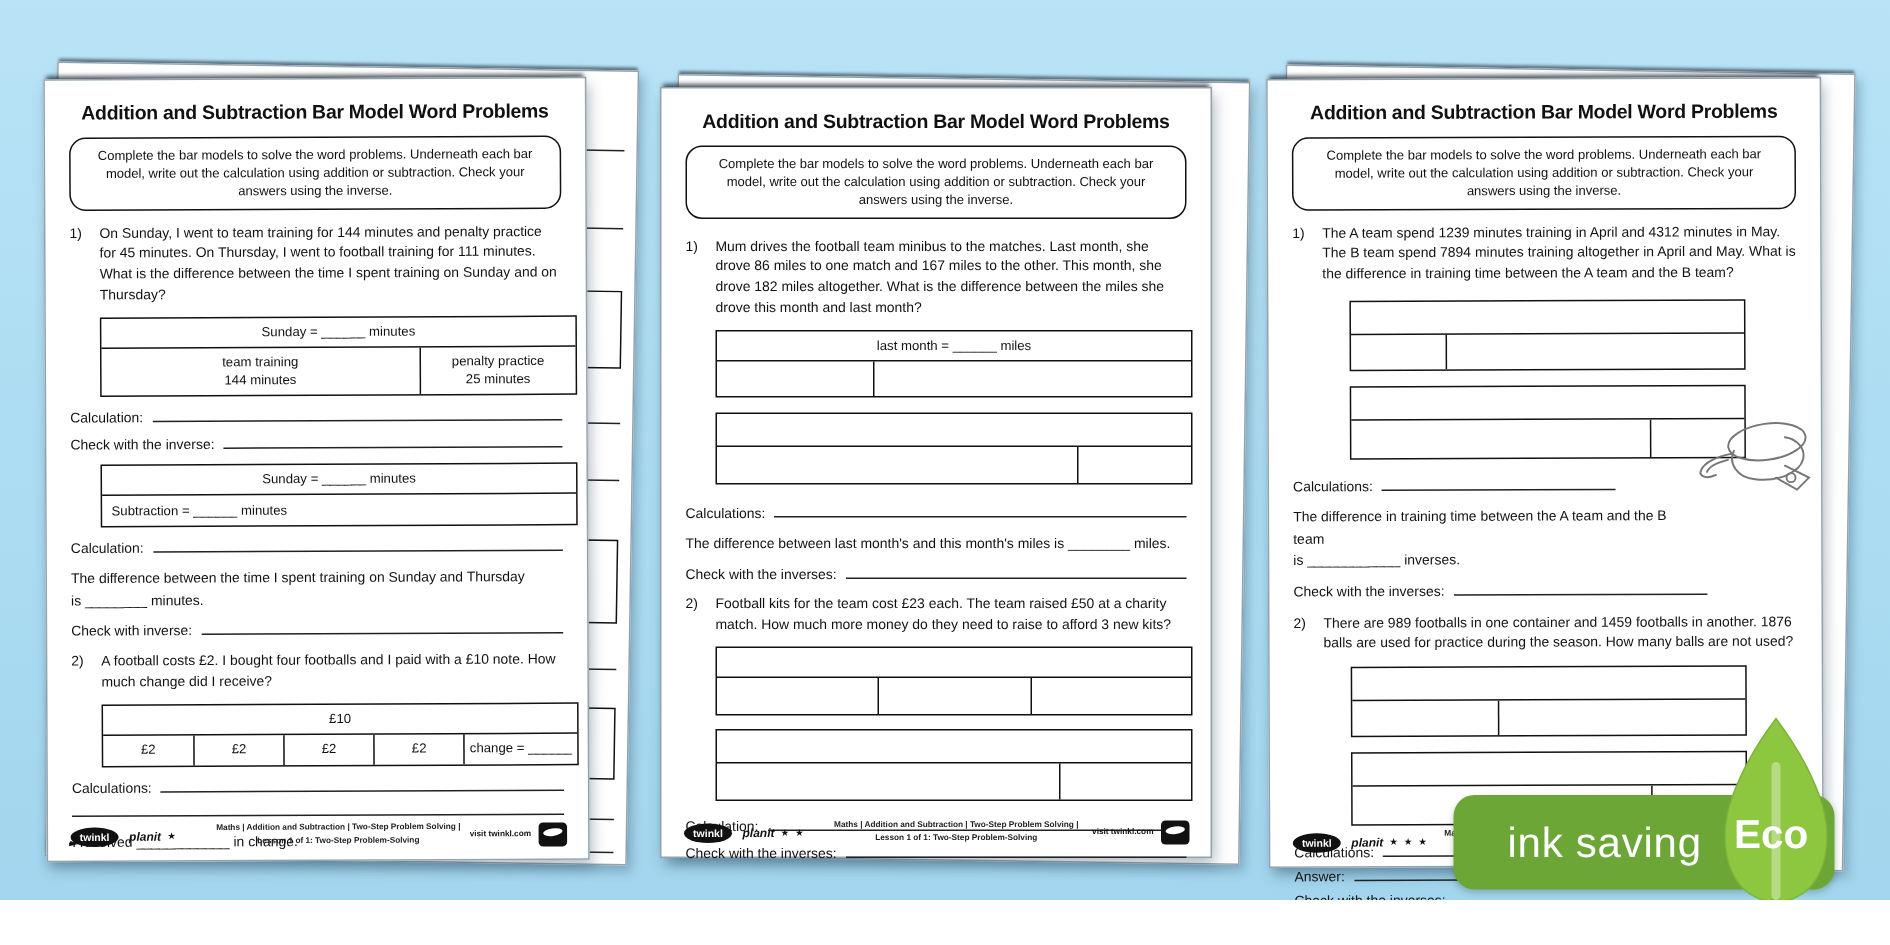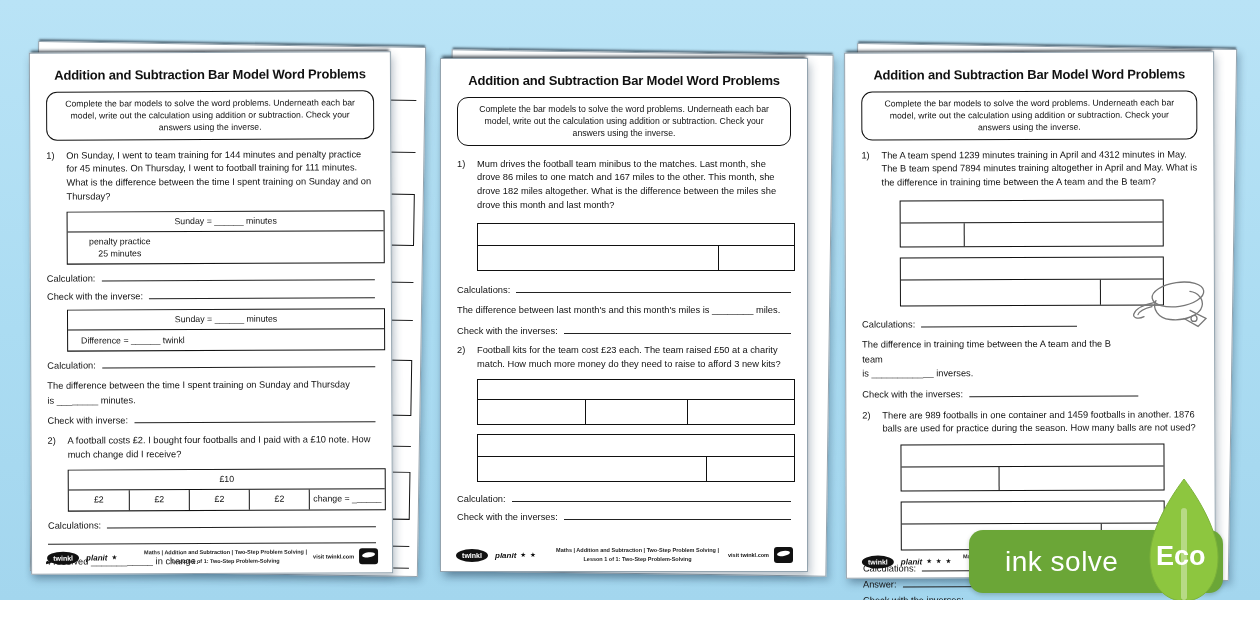--- a/index.html
+++ b/index.html
@@ -90,20 +90,24 @@
       <p>On Sunday, I went to team training for 144 minutes and penalty practice for 45 minutes. On Thursday, I went to football training for 111 minutes. What is the difference between the time I spent training on Sunday and on Thursday?</p>
     </div>
 
     <div class="bm">
       <div class="bmrow" style="height:19px">
         <div class="cell" style="width:100%">
             <span>Sunday = ______ minutes</span>
           </div>
       </div>
       <div class="bmrow" style="height:32px">
+        <div class="cell" style="width:67%">
+          <span>team training</span>
+          <span>144 minutes</span>
+        </div>
         <div class="cell" style="width:33%">
           <span>penalty practice</span>
           <span>25 minutes</span>
         </div>
       </div>
     </div>
 
     <div class="lrow">
       <span>Calculation:</span>
         <i class="rule"></i>
@@ -114,21 +118,21 @@
       </div>
 
     <div class="bm" style="margin-top:8px">
       <div class="bmrow" style="height:19px">
         <div class="cell" style="width:100%">
             <span>Sunday = ______ minutes</span>
           </div>
       </div>
       <div class="bmrow" style="height:21px">
         <div class="cell" style="width:41%">
-            <span>Difference = ______ twinkl</span>
+            <span>Subtraction = ______ minutes</span>
           </div>
       </div>
     </div>
 
     <div class="lrow">
       <span>Calculation:</span>
         <i class="rule"></i>
       </div>
 
     <div class="plain" style="margin-bottom:4px">
@@ -208,20 +212,31 @@
 
   <div class="sheet front" style="left:440px; top:58px; width:368px; height:514px;">
     <div class="ptitle">Addition and Subtraction Bar Model Word Problems</div>
     <div class="instr">Complete the bar models to solve the word problems. Underneath each bar model, write out the calculation using addition or subtraction. Check your answers using the inverse.</div>
 
     <div class="q" style="margin-top:12px">
       <span class="qnum">1)</span>
       <p>Mum drives the football team minibus to the matches. Last month, she drove 86 miles to one match and 167 miles to the other. This month, she drove 182 miles altogether. What is the difference between the miles she drove this month and last month?</p>
     </div>
 
+    <div class="bm">
+      <div class="bmrow" style="height:19px">
+        <div class="cell" style="width:100%">
+            <span>last month = ______ miles</span>
+          </div>
+      </div>
+      <div class="bmrow" style="height:24px">
+        <div class="cell" style="width:33%"></div>
+        <div class="cell" style="width:67%"></div>
+      </div>
+    </div>
 
     <div class="bm" style="margin-top:10px">
       <div class="bmrow" style="height:21px">
           <div class="cell" style="width:100%"></div>
         </div>
       <div class="bmrow" style="height:25px">
         <div class="cell" style="width:76%"></div>
         <div class="cell" style="width:24%"></div>
       </div>
     </div>
@@ -406,21 +421,21 @@
         <span>Lesson 1 of 1: Two-Step Problem-Solving</span>
       </div>
       <div class="footright">
         <span class="visit">visit twinkl.com</span>
         <div class="stamp"></div>
       </div>
     </div>
   </div>
 
   <div class="badge">
-    <span class="ink">ink solve</span>
+    <span class="ink">ink saving</span>
   </div>
   <svg class="leafwrap" viewBox="0 0 76 152">
     <path d="M38 2 C56 26 72 56 72 80 C72 110 56 124 38 124 C20 124 4 110 4 80 C4 56 20 26 38 2 Z" fill="#8dc63f" stroke="#7db33a" stroke-width="1"></path>
     <rect x="34" y="122" width="8" height="26" rx="3" fill="#7db33a"></rect>
     <line x1="38" y1="34" x2="38" y2="120" stroke="#b7da85" stroke-width="6" stroke-linecap="round"></line>
   </svg>
   <span class="ecotext">Eco</span>
 
 </div>
 

